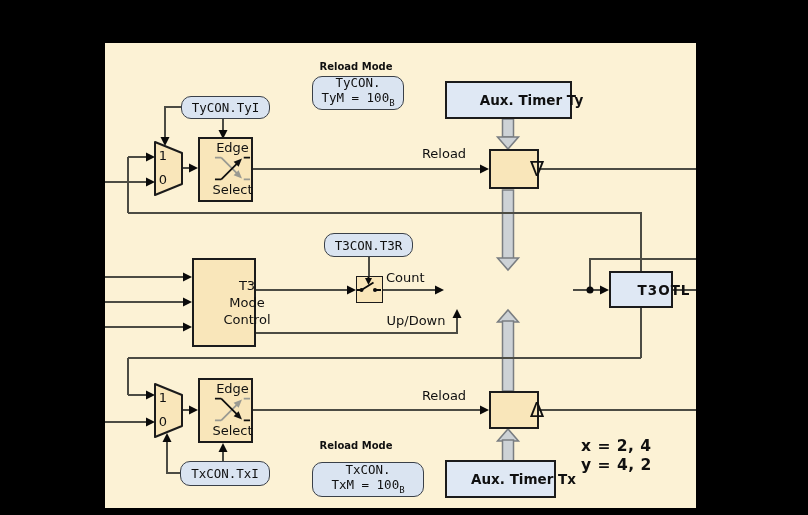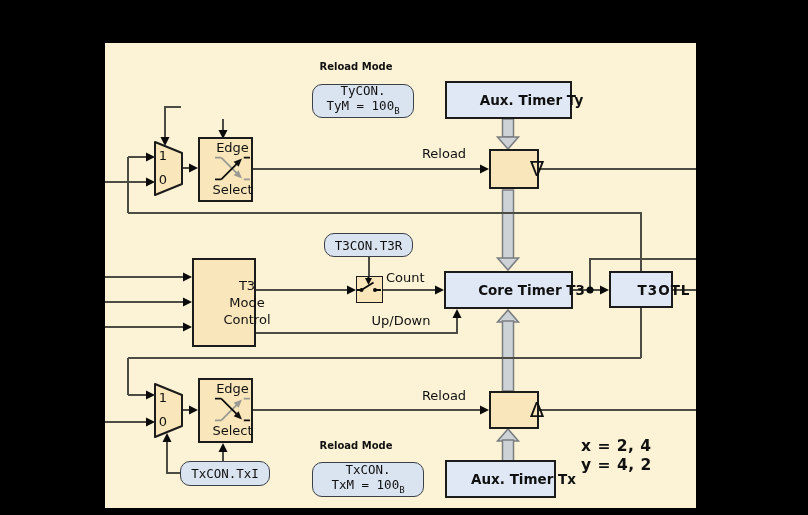--- a/index.html
+++ b/index.html
@@ -97,25 +97,26 @@
     <circle cx="590" cy="290" r="3.5" fill="#0a0a0a"></circle>
 
     <g fill="#f9e6ba" stroke="#1b1b1b" stroke-width="2" stroke-linejoin="round">
       <polygon points="155,142 182,153 182,184 155,195"></polygon>
       <polygon points="155,384 182,395 182,426 155,437"></polygon>
     </g>
   </svg>
 
   <div class="abs rmode" style="left:306px;top:61px;">Reload Mode</div>
 
-  <div class="abs pill pill2" style="left:312px;top:84px;width:102px;height:34px;">
+  <div class="abs pill pill2" style="left:312px;top:76px;width:92px;height:34px;">
     <span>TyCON.</span>
     <span><span>TyM = 100</span><sub>B</sub></span>
   </div>
 
+  <div class="abs pill" style="left:181px;top:96px;width:89px;height:23px;">TyCON.TyI</div>
 
   <div class="abs box blue boxlbl" style="left:445px;top:81px;width:127px;height:38px;">Aux. Timer Ty</div>
 
   <div class="abs muxdigit" style="left:156px;top:148px;">1</div>
   <div class="abs muxdigit" style="left:156px;top:172px;">0</div>
 
   <div class="abs box orange edgebox" style="left:198px;top:137px;width:55px;height:65px;">
     <span>Edge</span>
     <svg width="47" height="30" viewBox="0 0 47 30">
       <g stroke="#9a9a92" stroke-width="2" fill="none">
@@ -147,23 +148,22 @@
       <path d="M11.5 0 V3" stroke="#0a0a0a" stroke-width="2" fill="none"></path>
       <polygon points="0,0 -7,3.5 -7,-3.5" fill="#0a0a0a" transform="translate(11.5,8) rotate(90)"></polygon>
       <path d="M0 13 H3 M18.5 13 H24" stroke="#0a0a0a" stroke-width="1.8" fill="none"></path>
       <circle cx="4.5" cy="13" r="2" fill="#0a0a0a"></circle>
       <circle cx="18" cy="13" r="2" fill="#0a0a0a"></circle>
       <path d="M4.5 13 L16.5 5.5" stroke="#0a0a0a" stroke-width="1.8" fill="none"></path>
     </svg>
   </div>
 
   <div class="abs lbl" style="left:386px;top:270px;width:50px;text-align:left;">Count</div>
-  <div class="abs lbl" style="left:366px;top:313px;width:70px;text-align:center;">Up/Down</div>
-
-  <div class="abs box blue boxlbl" style="left:444px;top:271px;width:129px;height:38px;">Core Timer T3</div>
+  <div class="abs lbl" style="left:381px;top:313px;width:70px;text-align:center;">Up/Down</div>
+
 
   <div class="abs box blue boxlbl t3otl-lbl" style="left:609px;top:271px;width:64px;height:37px;">T3OTL</div>
 
   <div class="abs muxdigit" style="left:156px;top:390px;">1</div>
   <div class="abs muxdigit" style="left:156px;top:414px;">0</div>
 
   <div class="abs box orange edgebox" style="left:198px;top:378px;width:55px;height:65px;">
     <span>Edge</span>
     <svg width="47" height="30" viewBox="0 0 47 30">
       <g stroke="#9a9a92" stroke-width="2" fill="none">

